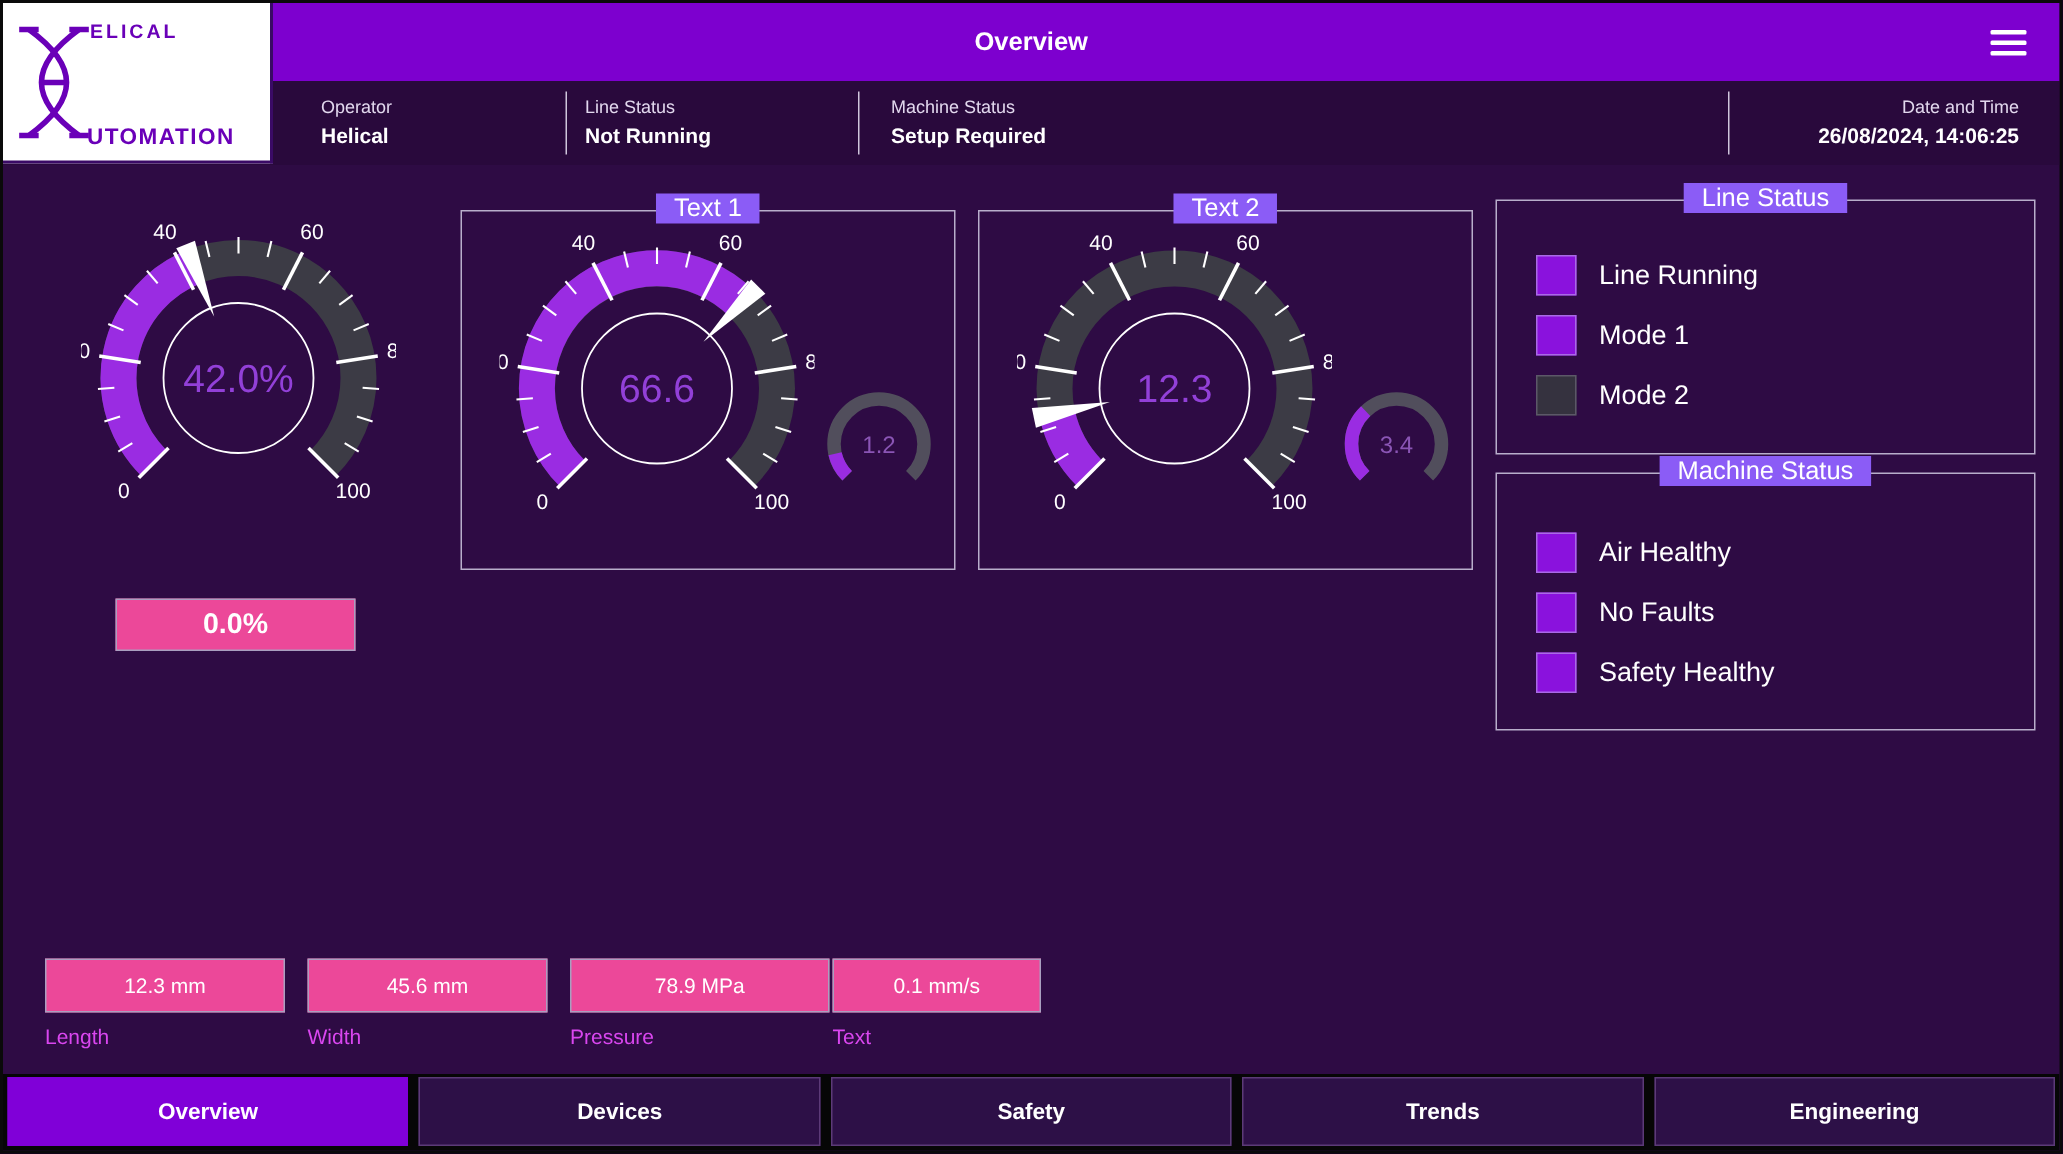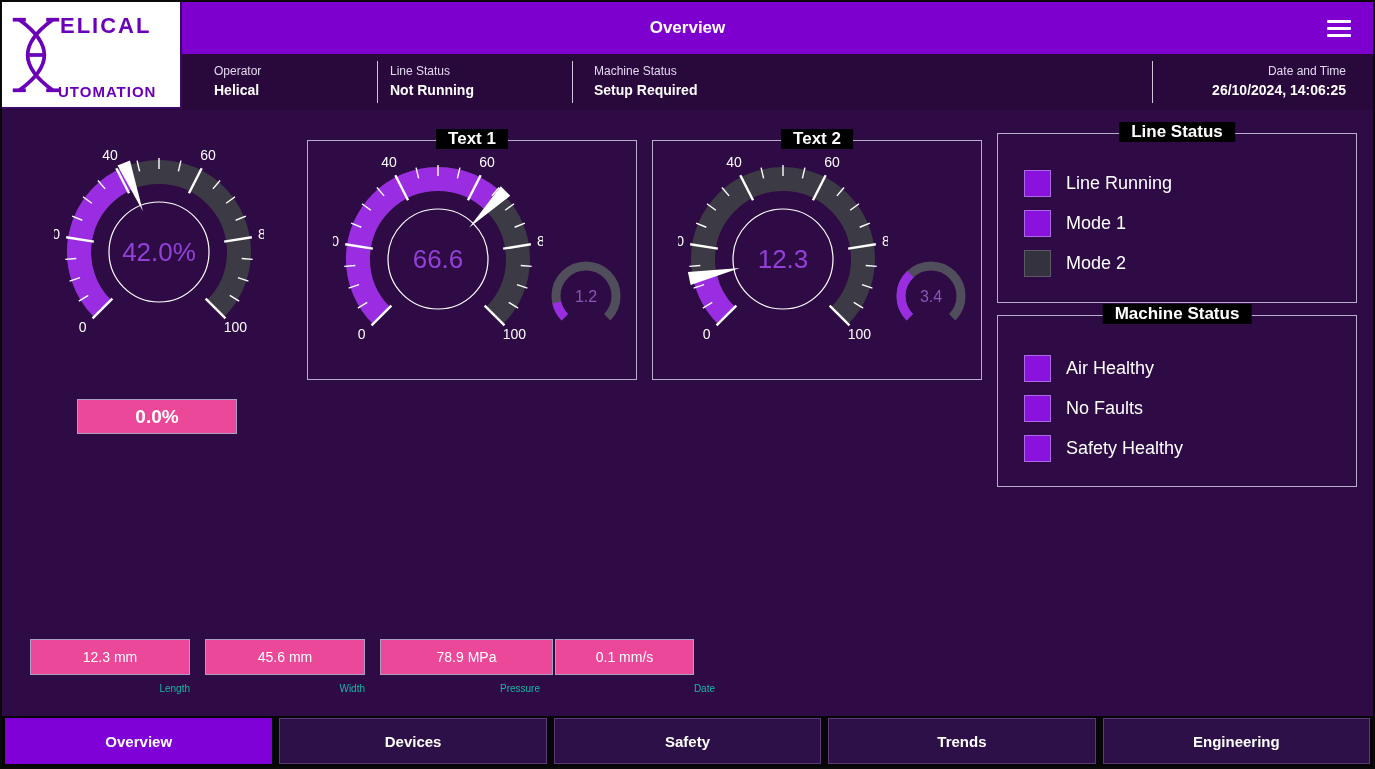--- a/index.html
+++ b/index.html
@@ -16,40 +16,40 @@
   
   .infobar { position:absolute; left:0; top:52px; width:100%; height:56px; background:#29093c; }
   .info-col { position:absolute; top:10px; }
   .info-col.right { text-align:right; }
   .info-label { font-size:12px; color:#e2d8ee; margin-bottom:4px; }
   .info-value { font-size:14px; color:#fff; font-weight:bold; }
   .vdiv { position:absolute; top:7px; width:1px; height:42px; background:#cfc6dc; }
 
   
   .logo-box { position:absolute; left:0; top:0; width:180px; height:107px; background:#fff; z-index:5; border-right:2px solid #3a0a66; border-bottom:2px solid #3a0a66; }
-  .logo-text-top { position:absolute; left:58px; top:11px; color:#6a00b8; font-size:22px; font-weight:bold; letter-spacing:2px; }
+  .logo-text-top { position:absolute; left:58px; top:11px; color:#6a00b8; font-size:13px; font-weight:bold; letter-spacing:2px; }
   .logo-text-bottom { position:absolute; left:56px; top:81px; color:#6a00b8; font-size:15px; font-weight:bold; letter-spacing:1px; }
 
   
   .groupbox { position:absolute; border:1px solid #b8aecb; }
-  .legend { position:absolute; top:-12px; left:50%; transform:translateX(-50%); background:#000000; padding:0 12px; color:#fff; font-size:17px; white-space:nowrap;font-weight:bold; }
+  .legend { position:absolute; top:-12px; left:50%; transform:translateX(-50%); background:#8b5cf6; padding:0 12px; color:#fff; font-size:17px; white-space:nowrap; }
 
   
   .gauge { position:absolute; }
   svg text { font-family:"Liberation Sans", sans-serif; }
 
   
   .indicator-row { position:absolute; left:26px; display:flex; align-items:center; height:28px; }
   .indicator { width:27px; height:27px; background:#8a12dd; border:1px solid #a96ae6; margin-right:15px; flex:0 0 auto; }
   .indicator[data-state="off"] { background:#35323f; border-color:#5c5868; }
   .ind-label { color:#fff; font-size:18px; }
 
   
   .value-box { position:absolute; border:1px solid #a99fc0; background:#ec4899; color:#fff; display:flex; align-items:center; justify-content:center; }
-  .meas-label { position:absolute; color:#14b8a6; font-size:10px; text-align:right; }
+  .meas-label { position:absolute; color:#d946ef; font-size:14px; text-align:left; }
 
   
   .navbar { position:absolute; left:0; top:714px; width:100%; height:55px; background:#060606; display:flex; gap:7px; padding:2px 3px 7px 3px; }
   .nav-btn { flex:1; background:#2d1047; border:1px solid #5c3a78; color:#fff; font-weight:bold; font-size:15px; display:flex; align-items:center; justify-content:center; cursor:pointer; }
   .nav-btn[data-state="true"] { background:#8000d8; border-color:#8000d8; }
 </style>
 </head>
 <body>
 
 <div id="screen">
@@ -74,21 +74,21 @@
       <div class="info-value">Not Running</div>
     </div>
     <div class="vdiv" style="left:570px"></div>
     <div class="info-col" style="left:592px">
       <div class="info-label">Machine Status</div>
       <div class="info-value">Setup Required</div>
     </div>
     <div class="vdiv" style="left:1150px"></div>
     <div class="info-col right" style="right:27px">
       <div class="info-label">Date and Time</div>
-      <div class="info-value">26/10/2024, 14:06:25</div>
+      <div class="info-value">26/08/2024, 14:06:25</div>
     </div>
   </div>
 
   <div class="logo-box">
     <svg width="52" height="92" viewBox="0 0 56 92" style="position:absolute;left:8px;top:7px">
       <g stroke="#6a00b8" stroke-width="4" fill="none">
         <path d="M10 8 C 46 34, 46 58, 10 84"></path>
         <path d="M46 8 C 10 34, 10 58, 46 84"></path>
         <path d="M3 8 H 17"></path>
           <path d="M39 8 H 53"></path>
@@ -259,21 +259,21 @@
   <div class="value-box" style="left:28px;top:637px;width:160px;height:36px;font-size:14px">12.3 mm</div>
   <div class="meas-label" style="left:28px;top:681px;width:160px">Length</div>
 
   <div class="value-box" style="left:203px;top:637px;width:160px;height:36px;font-size:14px">45.6 mm</div>
   <div class="meas-label" style="left:203px;top:681px;width:160px">Width</div>
 
   <div class="value-box" style="left:378px;top:637px;width:173px;height:36px;font-size:14px">78.9 MPa</div>
   <div class="meas-label" style="left:378px;top:681px;width:160px">Pressure</div>
 
   <div class="value-box" style="left:553px;top:637px;width:139px;height:36px;font-size:14px">0.1 mm/s</div>
-  <div class="meas-label" style="left:553px;top:681px;width:160px">Date</div>
+  <div class="meas-label" style="left:553px;top:681px;width:160px">Text</div>
 
   <div class="navbar">
     <div class="nav-btn" data-state="true">Overview</div>
     <div class="nav-btn" data-state="false">Devices</div>
     <div class="nav-btn" data-state="false">Safety</div>
     <div class="nav-btn" data-state="false">Trends</div>
     <div class="nav-btn" data-state="false">Engineering</div>
   </div>
 
 </div>

